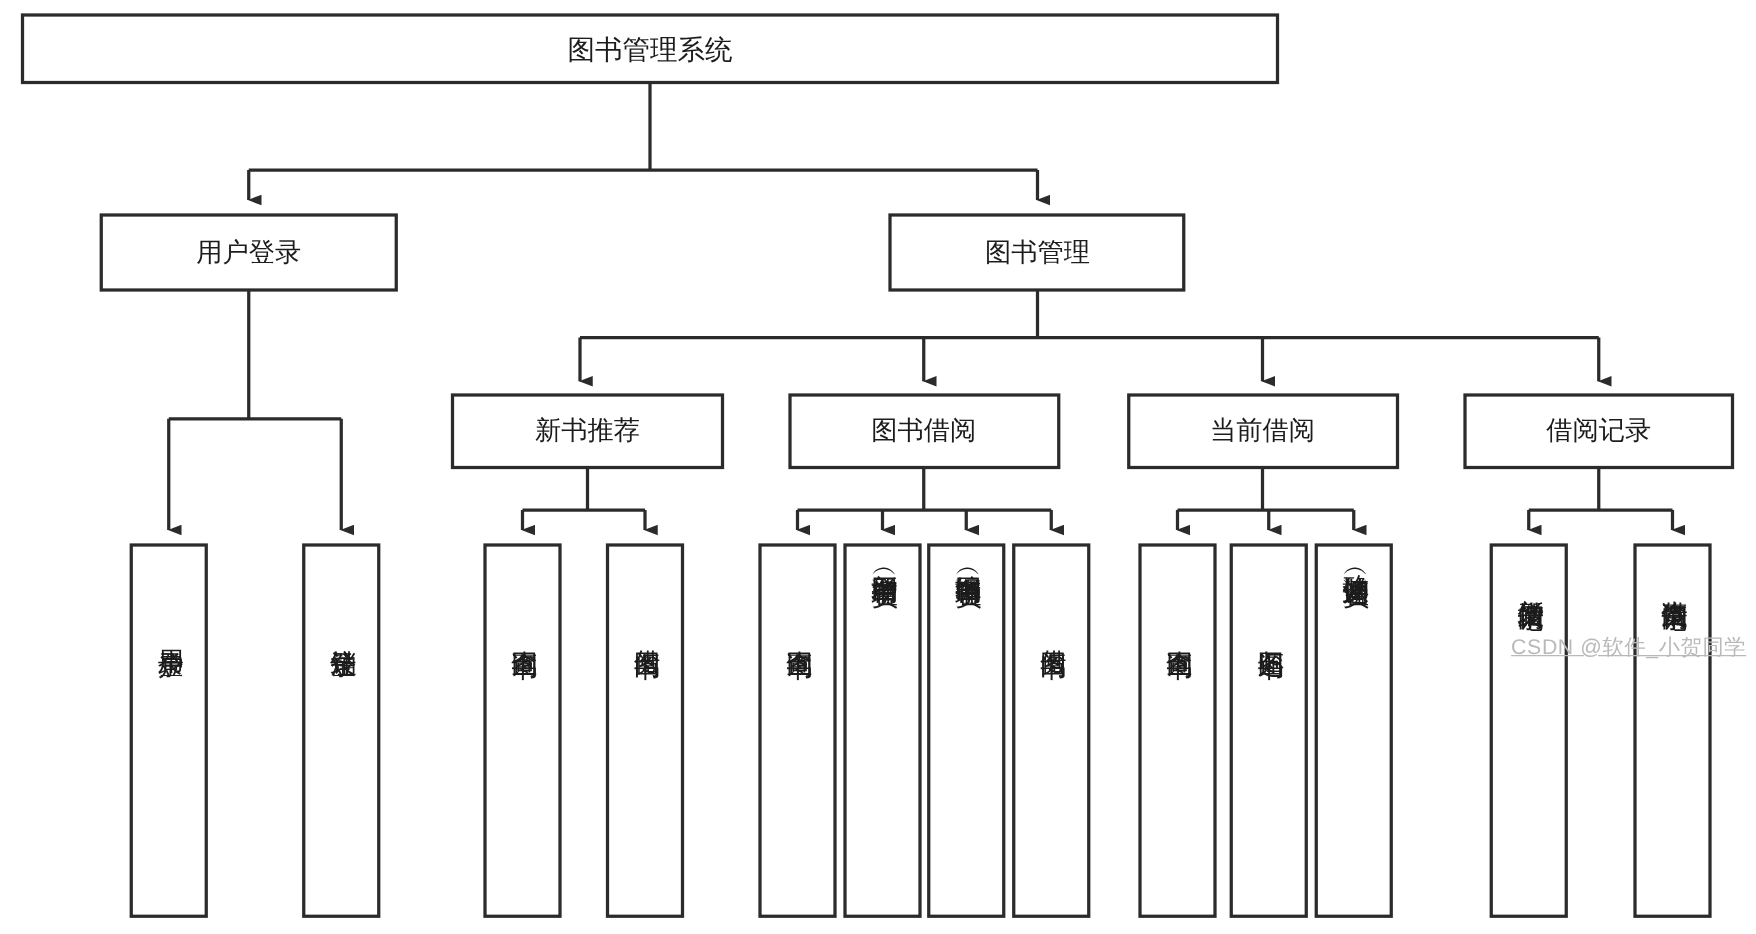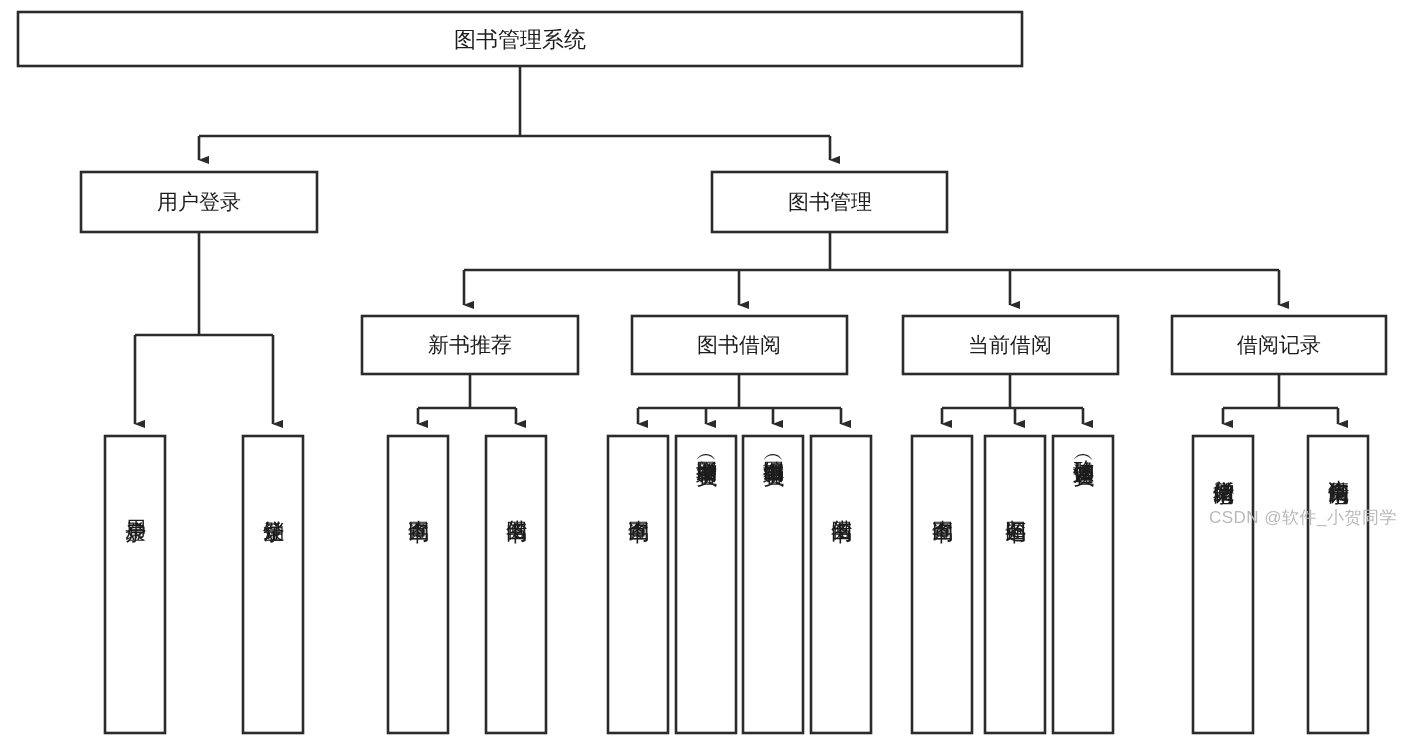--- a/index.html
+++ b/index.html
@@ -64,20 +64,21 @@
   }
   .watermark {
     position: absolute;
     right: 8px;
     bottom: 6px;
     font-family: "Liberation Sans", "DejaVu Sans", sans-serif;
     font-size: 17px;
     color: #b9b9b9;
     white-space: nowrap;
     letter-spacing: 0.5px;
+    text-decoration: underline;
   }
 </style>
 </head>
 <body>
 
 <div id="diagram-root">
 
   <svg class="flowchart" viewBox="0 0 1405 747">
     <defs>
       <marker id="arrowhead" markerWidth="9" markerHeight="11" refX="4.4" refY="10.2" orient="auto" markerUnits="userSpaceOnUse">

